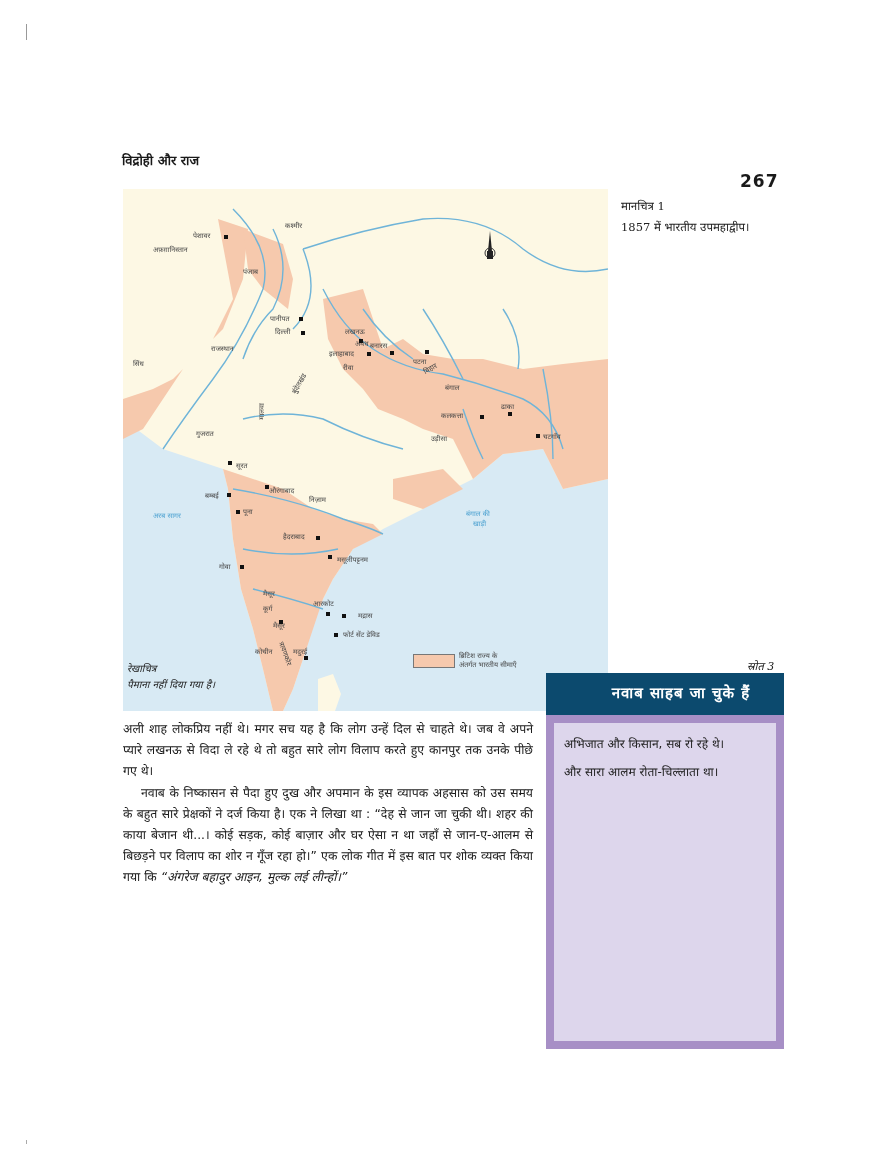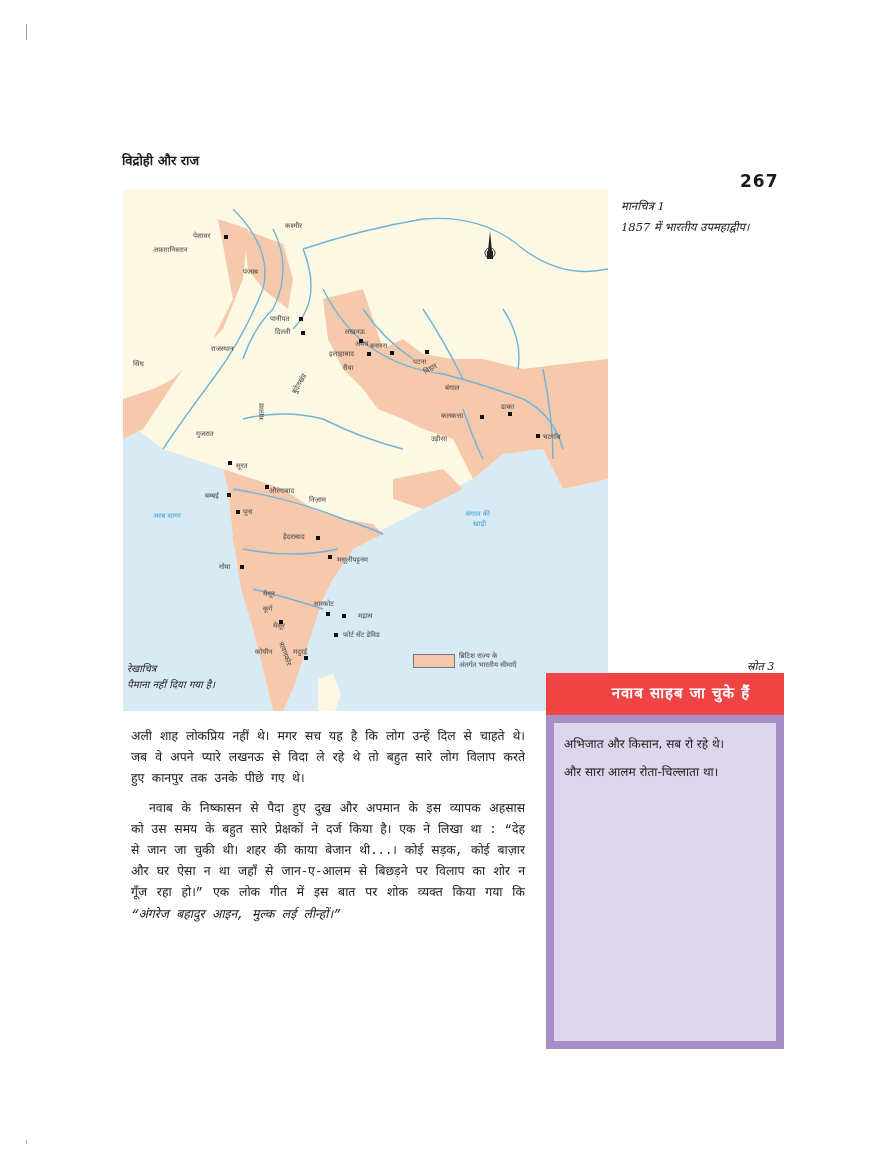--- a/index.html
+++ b/index.html
@@ -11,28 +11,28 @@
   .map{position:absolute;left:123px;top:189px;width:485px;height:522px;background:#d8eaf4;overflow:hidden;}
   .map svg{position:absolute;left:0;top:0;}
   .map-label{position:absolute;font-size:7px;color:#444;white-space:nowrap;}
   .city-dot{position:absolute;width:4px;height:4px;background:#111;}
   .sea-label{position:absolute;font-size:7px;color:#4aa0d0;white-space:nowrap;}
   .map-caption{position:absolute;left:4px;top:472px;font-size:10px;font-style:italic;line-height:16px;font-family:"DejaVu Serif",serif;color:#222;}
   .legend{position:absolute;left:290px;top:463px;display:flex;align-items:center;gap:4px;}
   .legend-swatch{width:40px;height:12px;background:#f6c9ad;border:1px solid #777;}
   .legend-text{font-size:7px;color:#444;line-height:9px;}
   .compass{position:absolute;left:360px;top:42px;}
-  .side-caption{position:absolute;left:621px;top:196px;font-family:"DejaVu Serif",serif;font-style:italic;font-size:11.5px;line-height:21px;color:#222;}
+  .side-caption{position:absolute;left:621px;top:196px;font-family:"DejaVu Serif",serif;font-size:11.5px;line-height:21px;color:#222;}
   .source-label{position:absolute;left:747px;top:658px;font-family:"DejaVu Serif",serif;font-style:italic;font-size:11px;}
   .body-text{position:absolute;left:123px;top:719px;width:410px;font-size:12.3px;line-height:21.2px;text-align:justify;}
-  .body-text p{margin:8px;font-family:Liberation Mono, monospace;}
+  .body-text p{margin:0;}
   .body-text .indent{text-indent:18px;}
   .body-text em{font-style:italic;}
   .source-box{position:absolute;left:546px;top:673px;width:238px;height:376px;background:#a78fc6;}
-  .source-title{height:42px;background:#ef4444;color:#fff;font-weight:bold;font-size:15px;text-align:center;line-height:40px;letter-spacing:1px;padding-left:32px;}
+  .source-title{height:42px;background:#0c4a6e;color:#fff;font-weight:bold;font-size:15px;text-align:center;line-height:40px;letter-spacing:1px;padding-left:32px;}
   .source-inner{position:absolute;left:8px;top:50px;width:222px;height:318px;background:#ddd6ec;}
   .source-text{padding:12px 10px 0 10px;font-size:12px;line-height:19px;color:#222;}
   .source-text p{margin:0 0 9px 0;}
   .activity{position:absolute;left:10px;top:215px;width:198px;height:82px;background:#fbe3c3;border:1px dashed #666;padding:6px 6px 0 8px;box-sizing:border-box;font-size:12px;line-height:20px;}
   .arrow-icon{display:inline-block;font-size:11px;margin-right:2px;}
 </style>
 </head>
 <body>
 
 <div class="crop-mark"></div>

